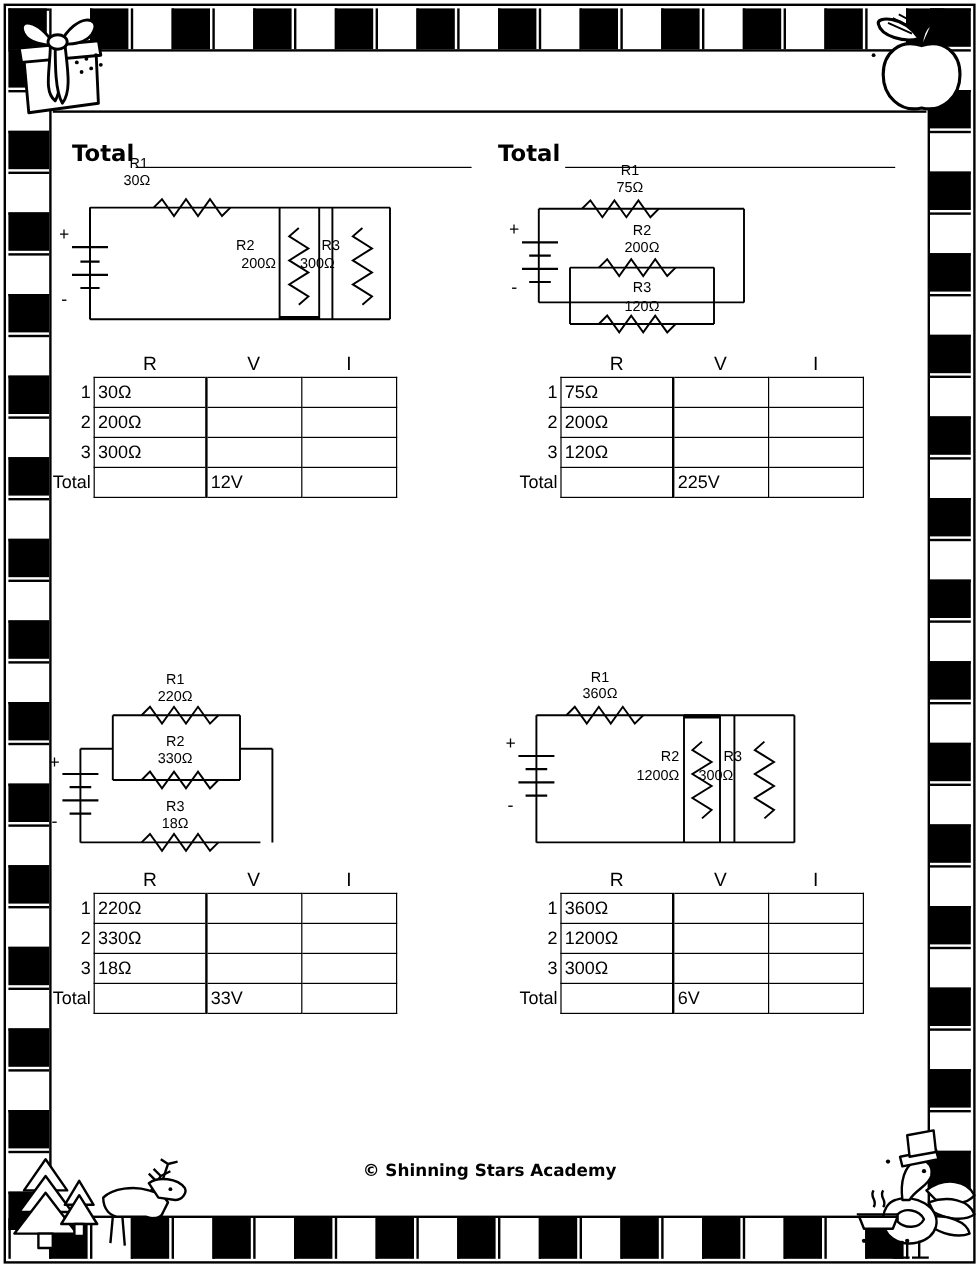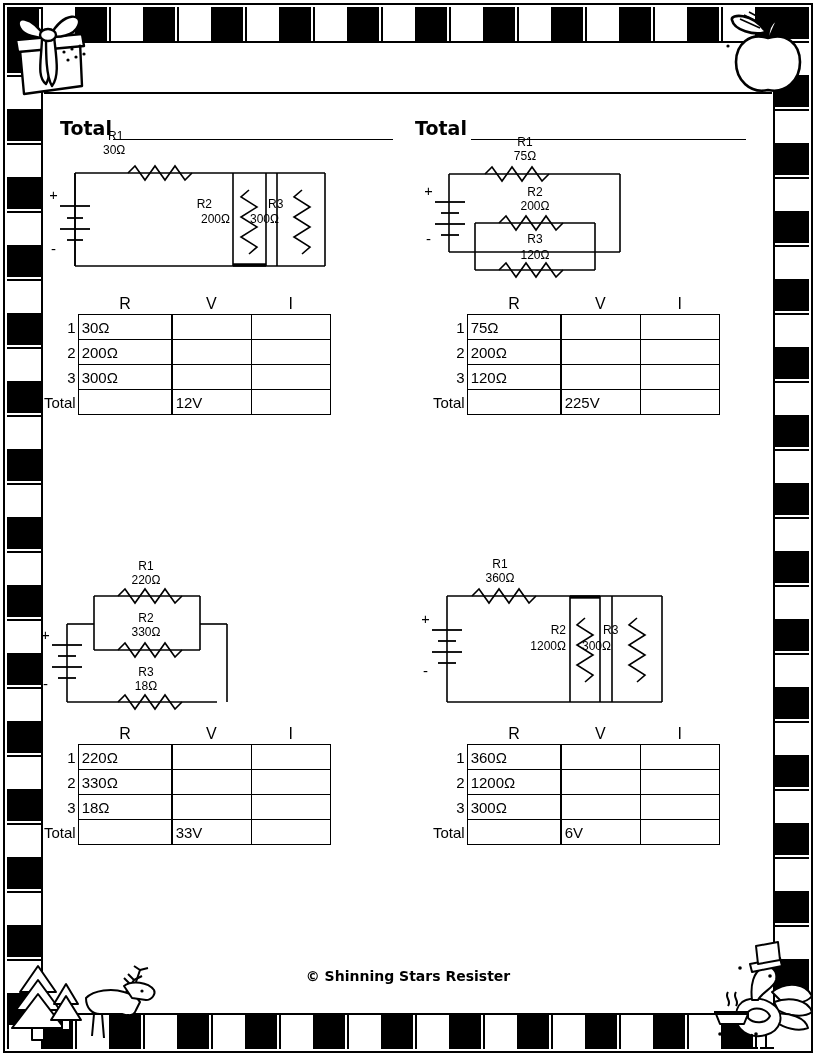--- a/index.html
+++ b/index.html
@@ -636,21 +636,21 @@
         <tr>
           <td class="rowlabel">Total</td>
           <td class="cell rcol"></td>
           <td class="cell vcol">6V</td>
           <td class="cell icol"></td>
         </tr>
       </tbody>
     </table>
   </div>
 
-  <div class="footer">© Shinning Stars Resister</div>
+  <div class="footer">© Shinning Stars Academy</div>
 
   <div class="corner" style="left:2px; top:2px;">
     <svg width="105" height="100" viewBox="0 0 105 100">
       <g fill="#fff" stroke="#000" stroke-width="2.4" stroke-linejoin="round">
         <path d="M18 48 L22 92 L80 84 L78 40 Z"></path>
         <path d="M14 38 L80 32 L82 44 L16 50 Z"></path>
       </g>
       <g fill="#fff" stroke="#000" stroke-width="2.4" stroke-linejoin="round">
         <path d="M44 36 C28 12 12 14 18 26 C22 34 36 36 44 36 Z"></path>
         <path d="M48 34 C62 8 82 12 76 24 C72 34 56 36 48 34 Z"></path>

